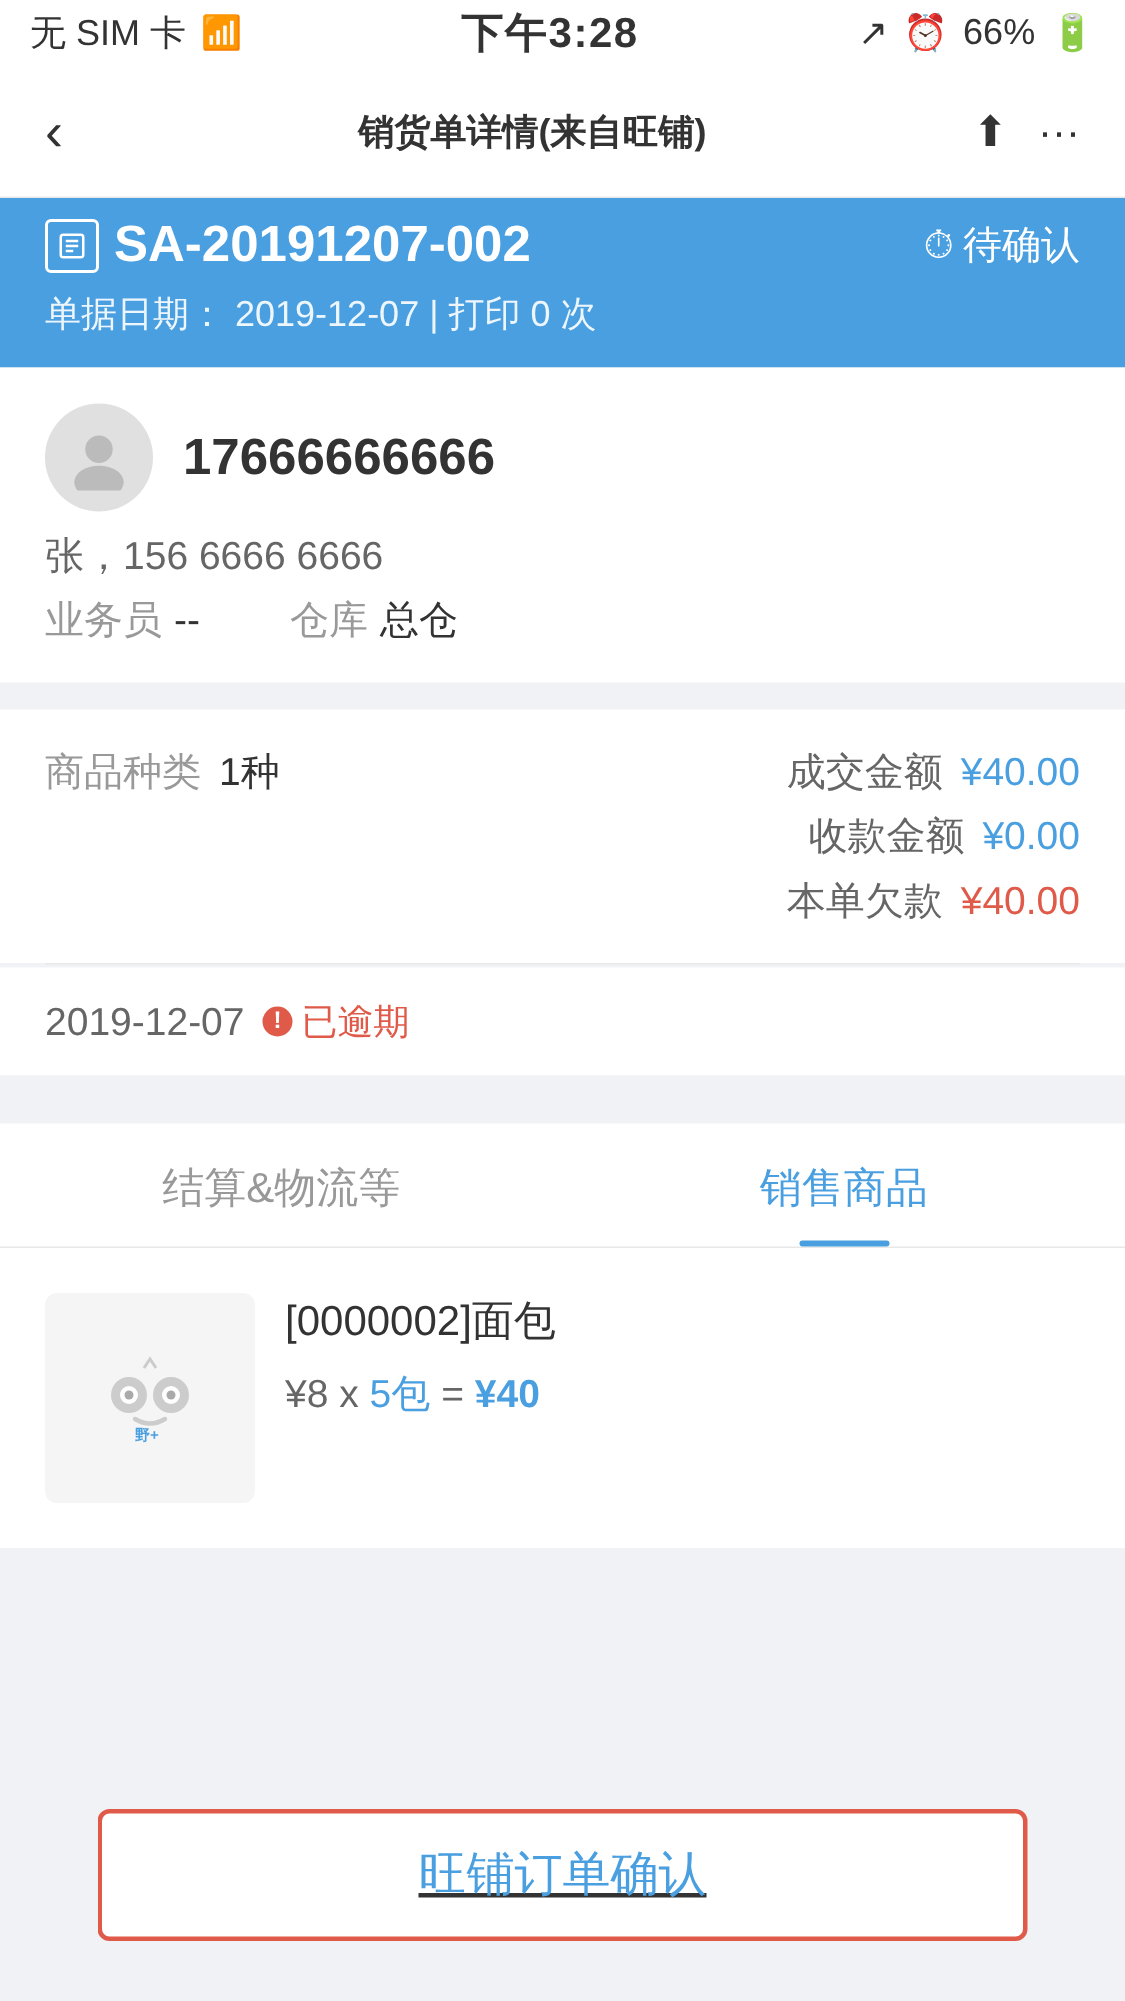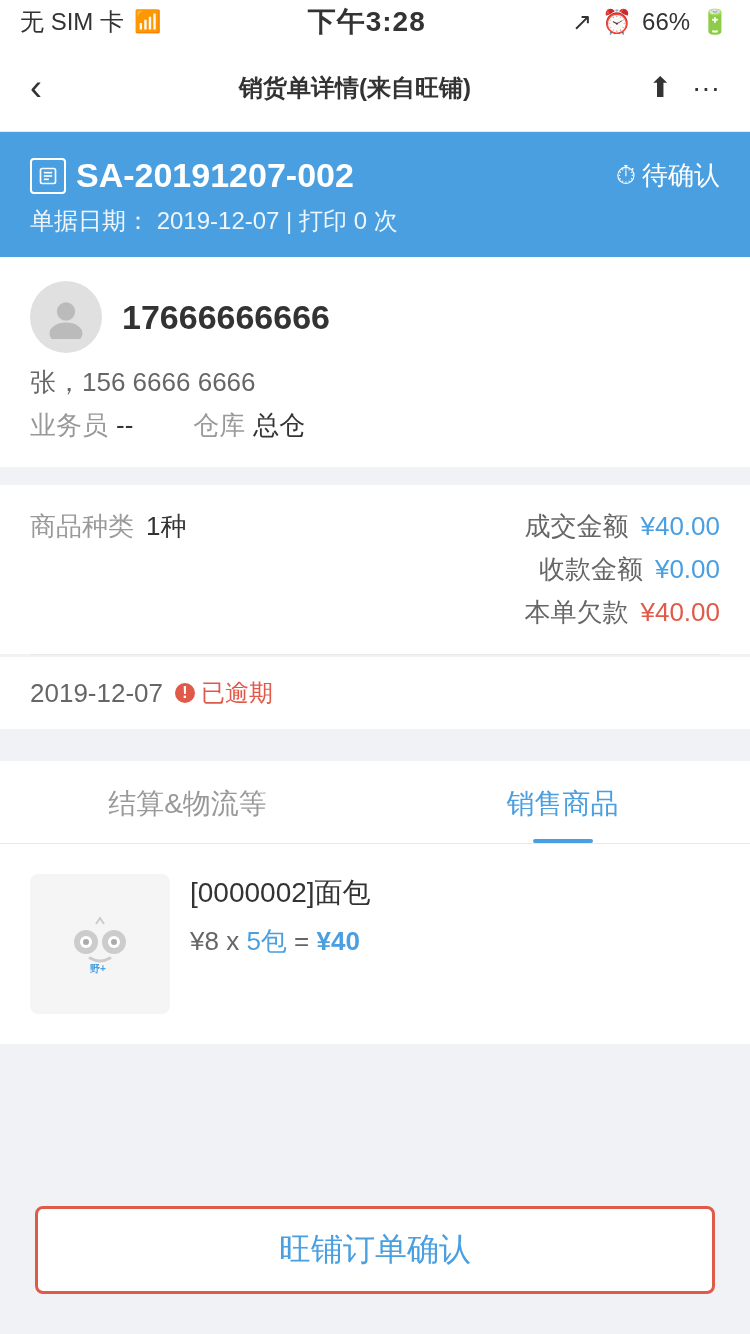--- a/index.html
+++ b/index.html
@@ -63,21 +63,21 @@
     }
     .nav-icon {
       font-size: 28px;
       color: #333;
       cursor: pointer;
     }
 
     
     .order-header {
       background: #4a9fe0;
-      padding: 24px 30px 20px;
+      padding: 12px 30px 20px;
       margin-bottom: 0;
     }
     .order-header-top {
       display: flex;
       justify-content: space-between;
       align-items: center;
       margin-bottom: 10px;
     }
     .order-id {
       font-size: 34px;
@@ -307,21 +307,22 @@
       height: 200px;
       background: #f0f2f5;
     }
 
     
     .confirm-btn-container {
       position: fixed;
       bottom: 40px;
       left: 50%;
       transform: translateX(-50%);
-      width: 680px;
+      width: 620px;
+      text-decoration: underline;
     }
     .confirm-btn {
       width: 100%;
       height: 88px;
       background: #fff;
       border: 3px solid #e05a4a;
       border-radius: 8px;
       display: flex;
       align-items: center;
       justify-content: center;

